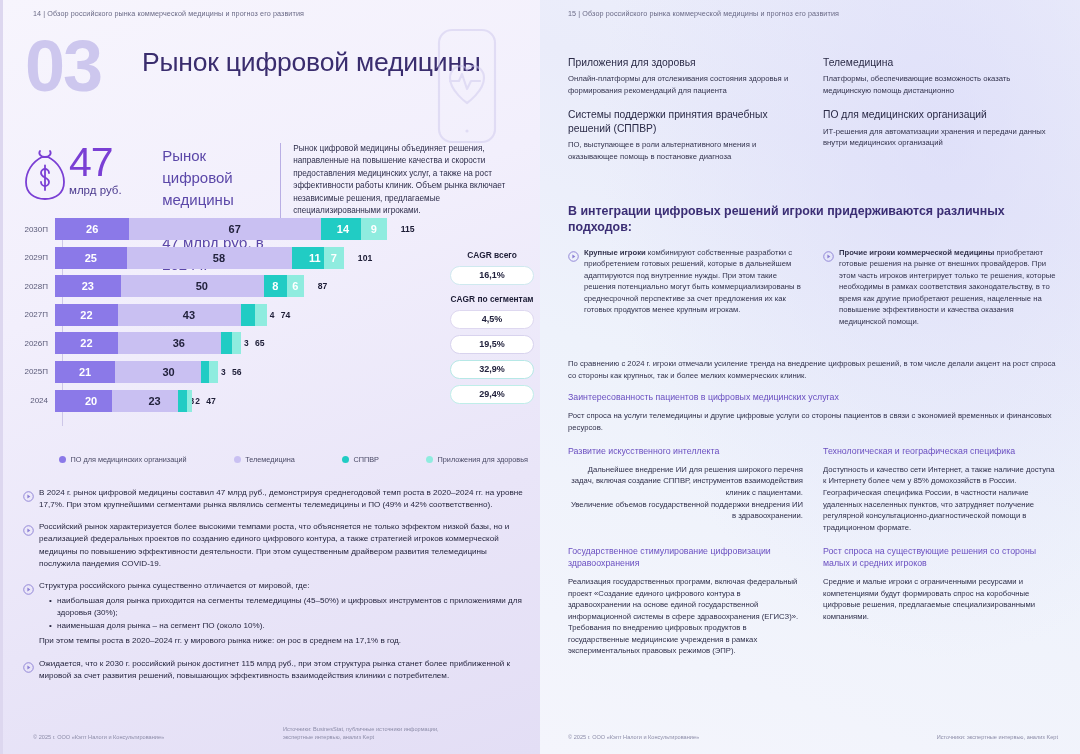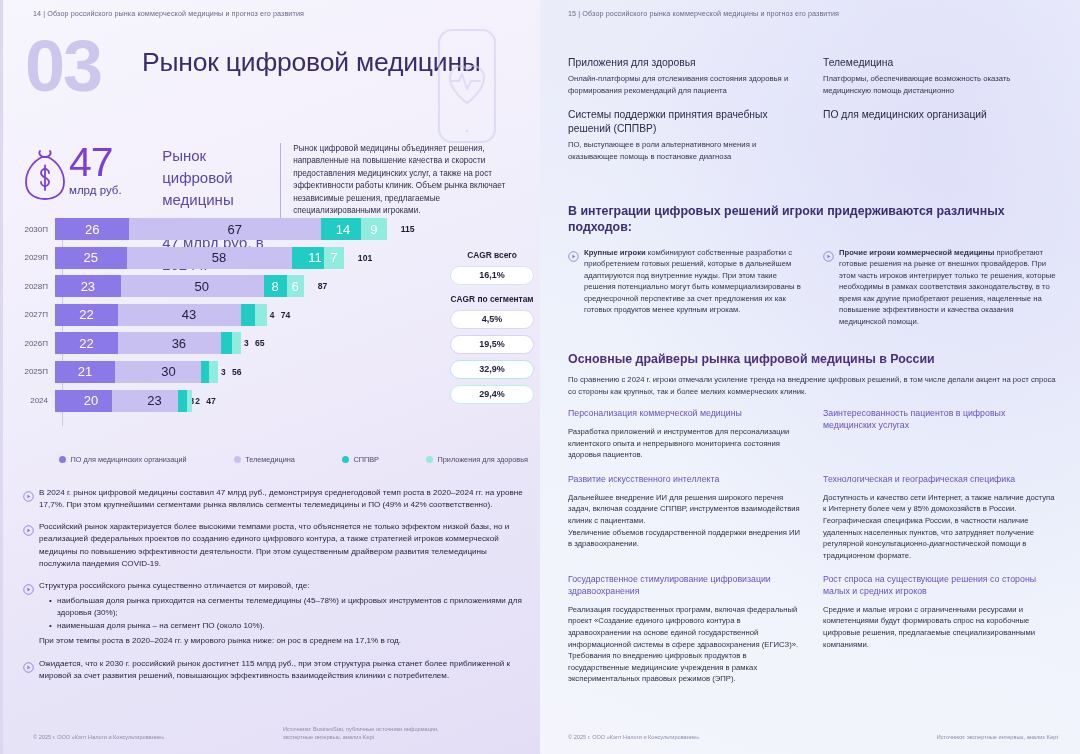--- a/index.html
+++ b/index.html
@@ -68,21 +68,21 @@
   .crow { display: flex; align-items: center; height: 22px; margin-bottom: 6.6px; position: relative; }
   .crow .ylab {
     width: 42px; text-align: right; font-size: 8px; color: #5a5a78;
     padding-right: 7px; flex: 0 0 42px;
   }
   .axis { position: absolute; left: 49px; top: 0; width: 1.4px; height: 208px; background: #cdc7e8; }
   .bars { position: relative; height: 22px; flex: 1; }
   .seg {
     position: absolute; top: 0; height: 22px; display: flex;
     align-items: center; justify-content: center;
-    font-size: 13px; font-weight: 400; color: #ffffff;
+    font-size: 11px; font-weight: 700; color: #ffffff;
   }
   .seg.dark-txt { color: #22223d; padding-left: 19px; }
   .total {
     position: absolute; top: 0; height: 22px; display: flex; align-items: center;
     font-size: 8.6px; font-weight: 700; color: #1d1d36;
   }
   .outlabel {
     position: absolute; top: 0; height: 22px; display: flex; align-items: center;
     font-size: 8.4px; font-weight: 700; color: #22223d;
   }
@@ -317,21 +317,21 @@
           <svg width="11" height="11" viewBox="0 0 12 12">
               <circle cx="6" cy="6" r="5.2" stroke="#8b7fd4" stroke-width="1" fill="none"></circle>
               <path d="M4.8 3.8 L8 6 L4.8 8.2 Z" fill="#8b7fd4"></path>
             </svg>
         </div>
         <div class="bul-tx">
           <div>Структура российского рынка существенно отличается от мировой, где:</div>
           <div class="sub-ul">
             <div class="sub-li">
                 <span class="d">•</span>
-                <span>наибольшая доля рынка приходится на сегменты телемедицины (45–78%) и цифровых инструментов с приложениями для здоровья (30%);</span>
+                <span>наибольшая доля рынка приходится на сегменты телемедицины (45–50%) и цифровых инструментов с приложениями для здоровья (30%);</span>
               </div>
             <div class="sub-li">
                 <span class="d">•</span>
                 <span>наименьшая доля рынка – на сегмент ПО (около 10%).</span>
               </div>
           </div>
           <div>При этом темпы роста в 2020–2024 гг. у мирового рынка ниже: он рос в среднем на 17,1% в год.</div>
         </div>
       </div>
 
@@ -365,20 +365,21 @@
           <div class="bd">Платформы, обеспечивающие возможность оказать медицинскую помощь дистанционно</div>
         </div>
       </div>
       <div class="two" style="margin-top:12px;">
         <div class="col">
           <div class="sh">Системы поддержки принятия врачебных решений (СППВР)</div>
           <div class="bd">ПО, выступающее в роли альтернативного мнения и оказывающее помощь в постановке диагноза</div>
         </div>
         <div class="col">
           <div class="sh">ПО для медицинских организаций</div>
+          <div class="bd">ИТ-решения для автоматизации хранения и передачи данных внутри медицинских организаций</div>
         </div>
       </div>
     </div>
 
     <div class="rp" style="top:203px;">
       <div class="rh">В интеграции цифровых решений игроки придерживаются различных подходов:</div>
       <div class="two" style="margin-top:11px;">
         <div class="col" style="display:flex;">
           <div class="bul-ic">
             <svg width="11" height="11" viewBox="0 0 12 12">
@@ -400,37 +401,33 @@
           </div>
           <div class="bd">
             <strong>Прочие игроки коммерческой медицины</strong>
             <span>приобретают готовые решения на рынке от внешних провайдеров. При этом часть игроков интегрирует только те решения, которые необходимы в рамках соответствия законодательству, в то время как другие приобретают решения, нацеленные на повышение эффективности и качества оказания медицинской помощи.</span>
           </div>
         </div>
       </div>
     </div>
 
     <div class="rp" style="top:351px;">
-      <div class="rh pink">Основные драйверы рынка цифровой медицины в России</div>
       <div class="bd" style="margin-top:7px;">По сравнению с 2024 г. игроки отмечали усиление тренда на внедрение цифровых решений, в том числе делали акцент на рост спроса со стороны как крупных, так и более мелких коммерческих клиник.</div>
 
       <div class="two" style="margin-top:11px;">
         <div class="col">
-          <div class="drv-h">Персонализация коммерческой медицины</div>
-          <div class="drv-b">Разработка приложений и инструментов для персонализации клиентского опыта и непрерывного мониторинга состояния здоровья пациентов.</div>
-        </div>
-        <div class="col">
           <div class="drv-h">Заинтересованность пациентов в цифровых медицинских услугах</div>
+          <div class="drv-b">Рост спроса на услуги телемедицины и другие цифровые услуги со стороны пациентов в связи с экономией временных и финансовых ресурсов.</div>
         </div>
       </div>
 
       <div class="two" style="margin-top:13px;">
         <div class="col">
           <div class="drv-h">Развитие искусственного интеллекта</div>
-          <div class="drv-b" style="white-space:pre-line;">Дальнейшее внедрение ИИ для решения широкого перечня задач, включая создание СППВР, инструментов взаимодействия клиник с пациентами.
+          <div class="drv-b" style="white-space:pre-line;text-align:right;">Дальнейшее внедрение ИИ для решения широкого перечня задач, включая создание СППВР, инструментов взаимодействия клиник с пациентами.
 Увеличение объемов государственной поддержки внедрения ИИ в здравоохранении.</div>
         </div>
         <div class="col">
           <div class="drv-h">Технологическая и географическая специфика</div>
           <div class="drv-b" style="white-space:pre-line;">Доступность и качество сети Интернет, а также наличие доступа к Интернету более чем у 85% домохозяйств в России.
 Географическая специфика России, в частности наличие удаленных населенных пунктов, что затрудняет получение регулярной консультационно-диагностической помощи в традиционном формате.</div>
         </div>
       </div>
 
       <div class="two" style="margin-top:13px;">

